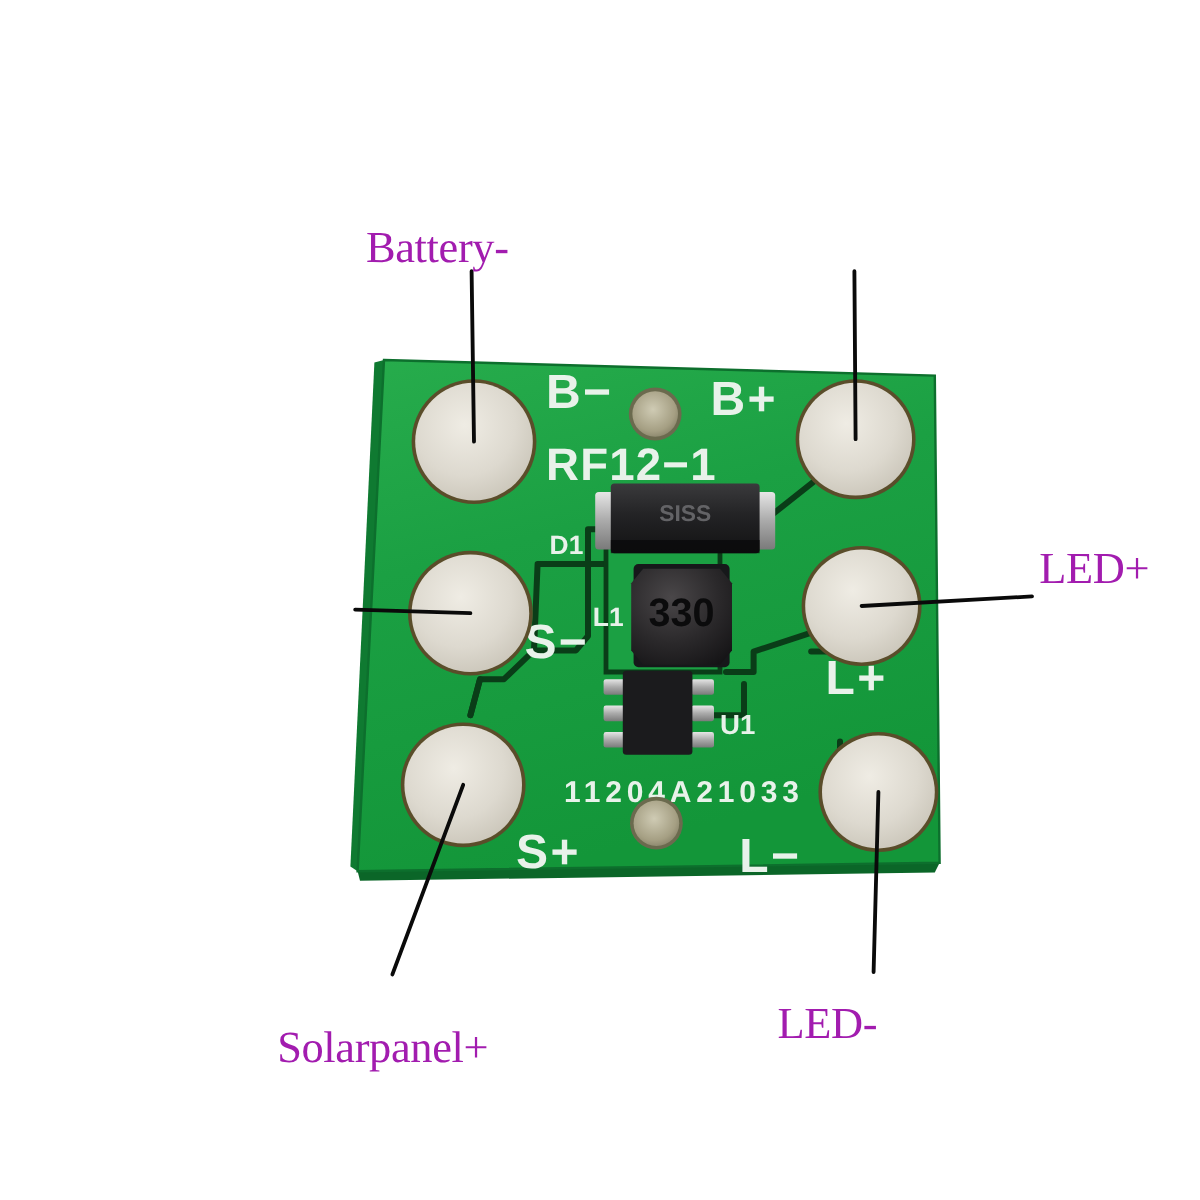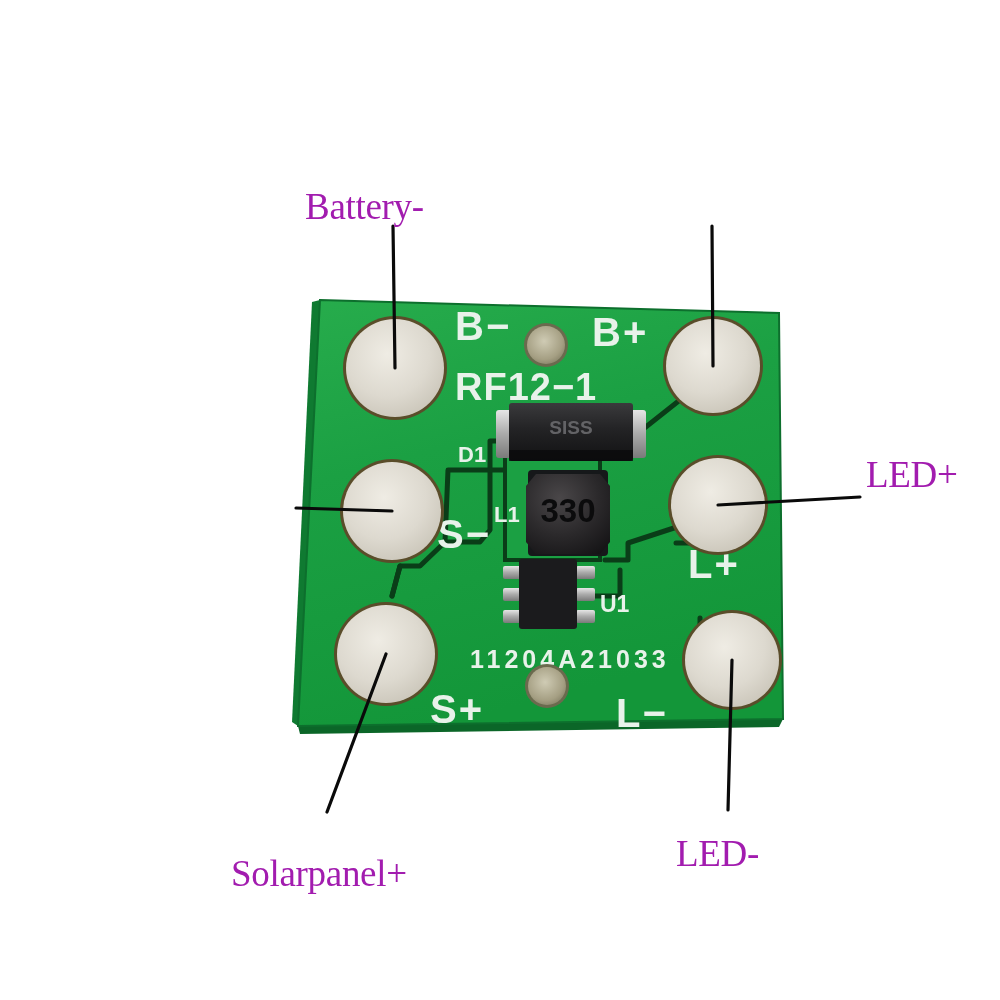--- a/index.html
+++ b/index.html
@@ -176,15 +176,15 @@
   </svg>
 
   <div class="callout" style="left:305px; top:188px;">Battery-</div>
 
 
 
   <div class="callout" style="left:866px; top:456px;">LED+</div>
 
   <div class="callout" style="left:231px; top:835px;margin-top:20px;">Solarpanel+</div>
 
-  <div class="callout" style="left:676px; top:835px;">LED-</div>
+  <div class="callout" style="left:648px; top:835px;">LED-</div>
 
 </div>
 
 </body></html>

